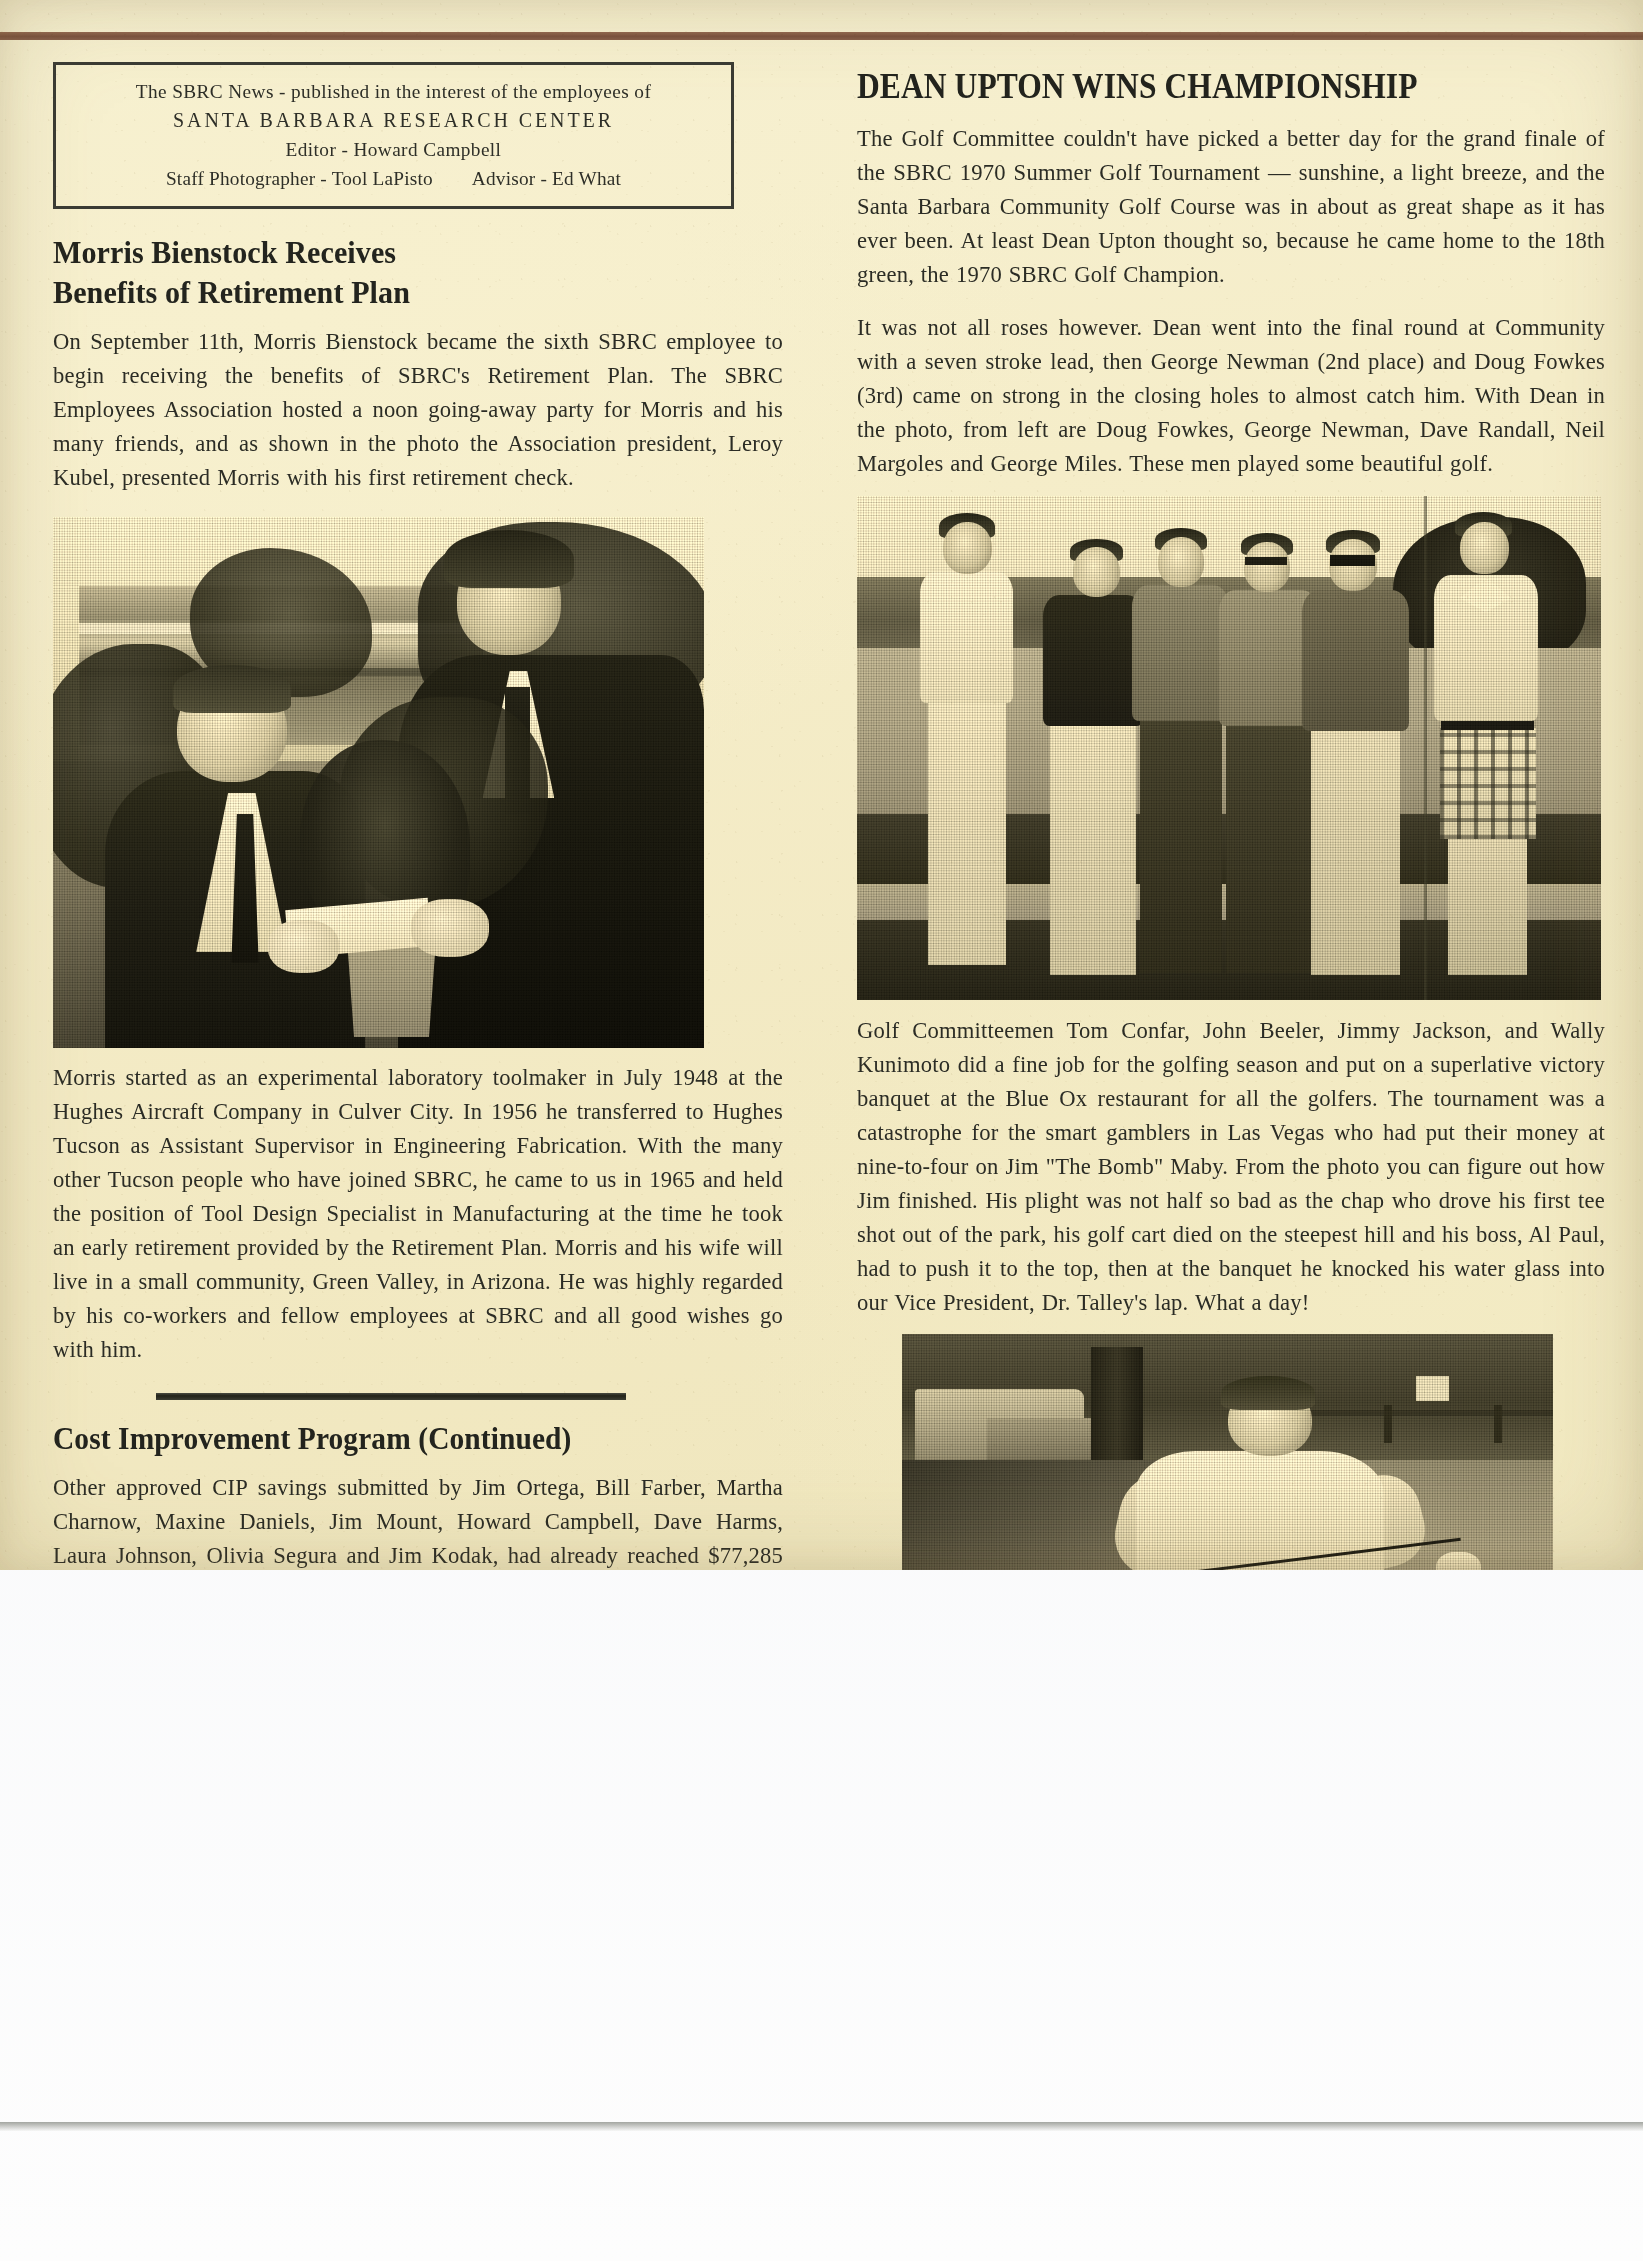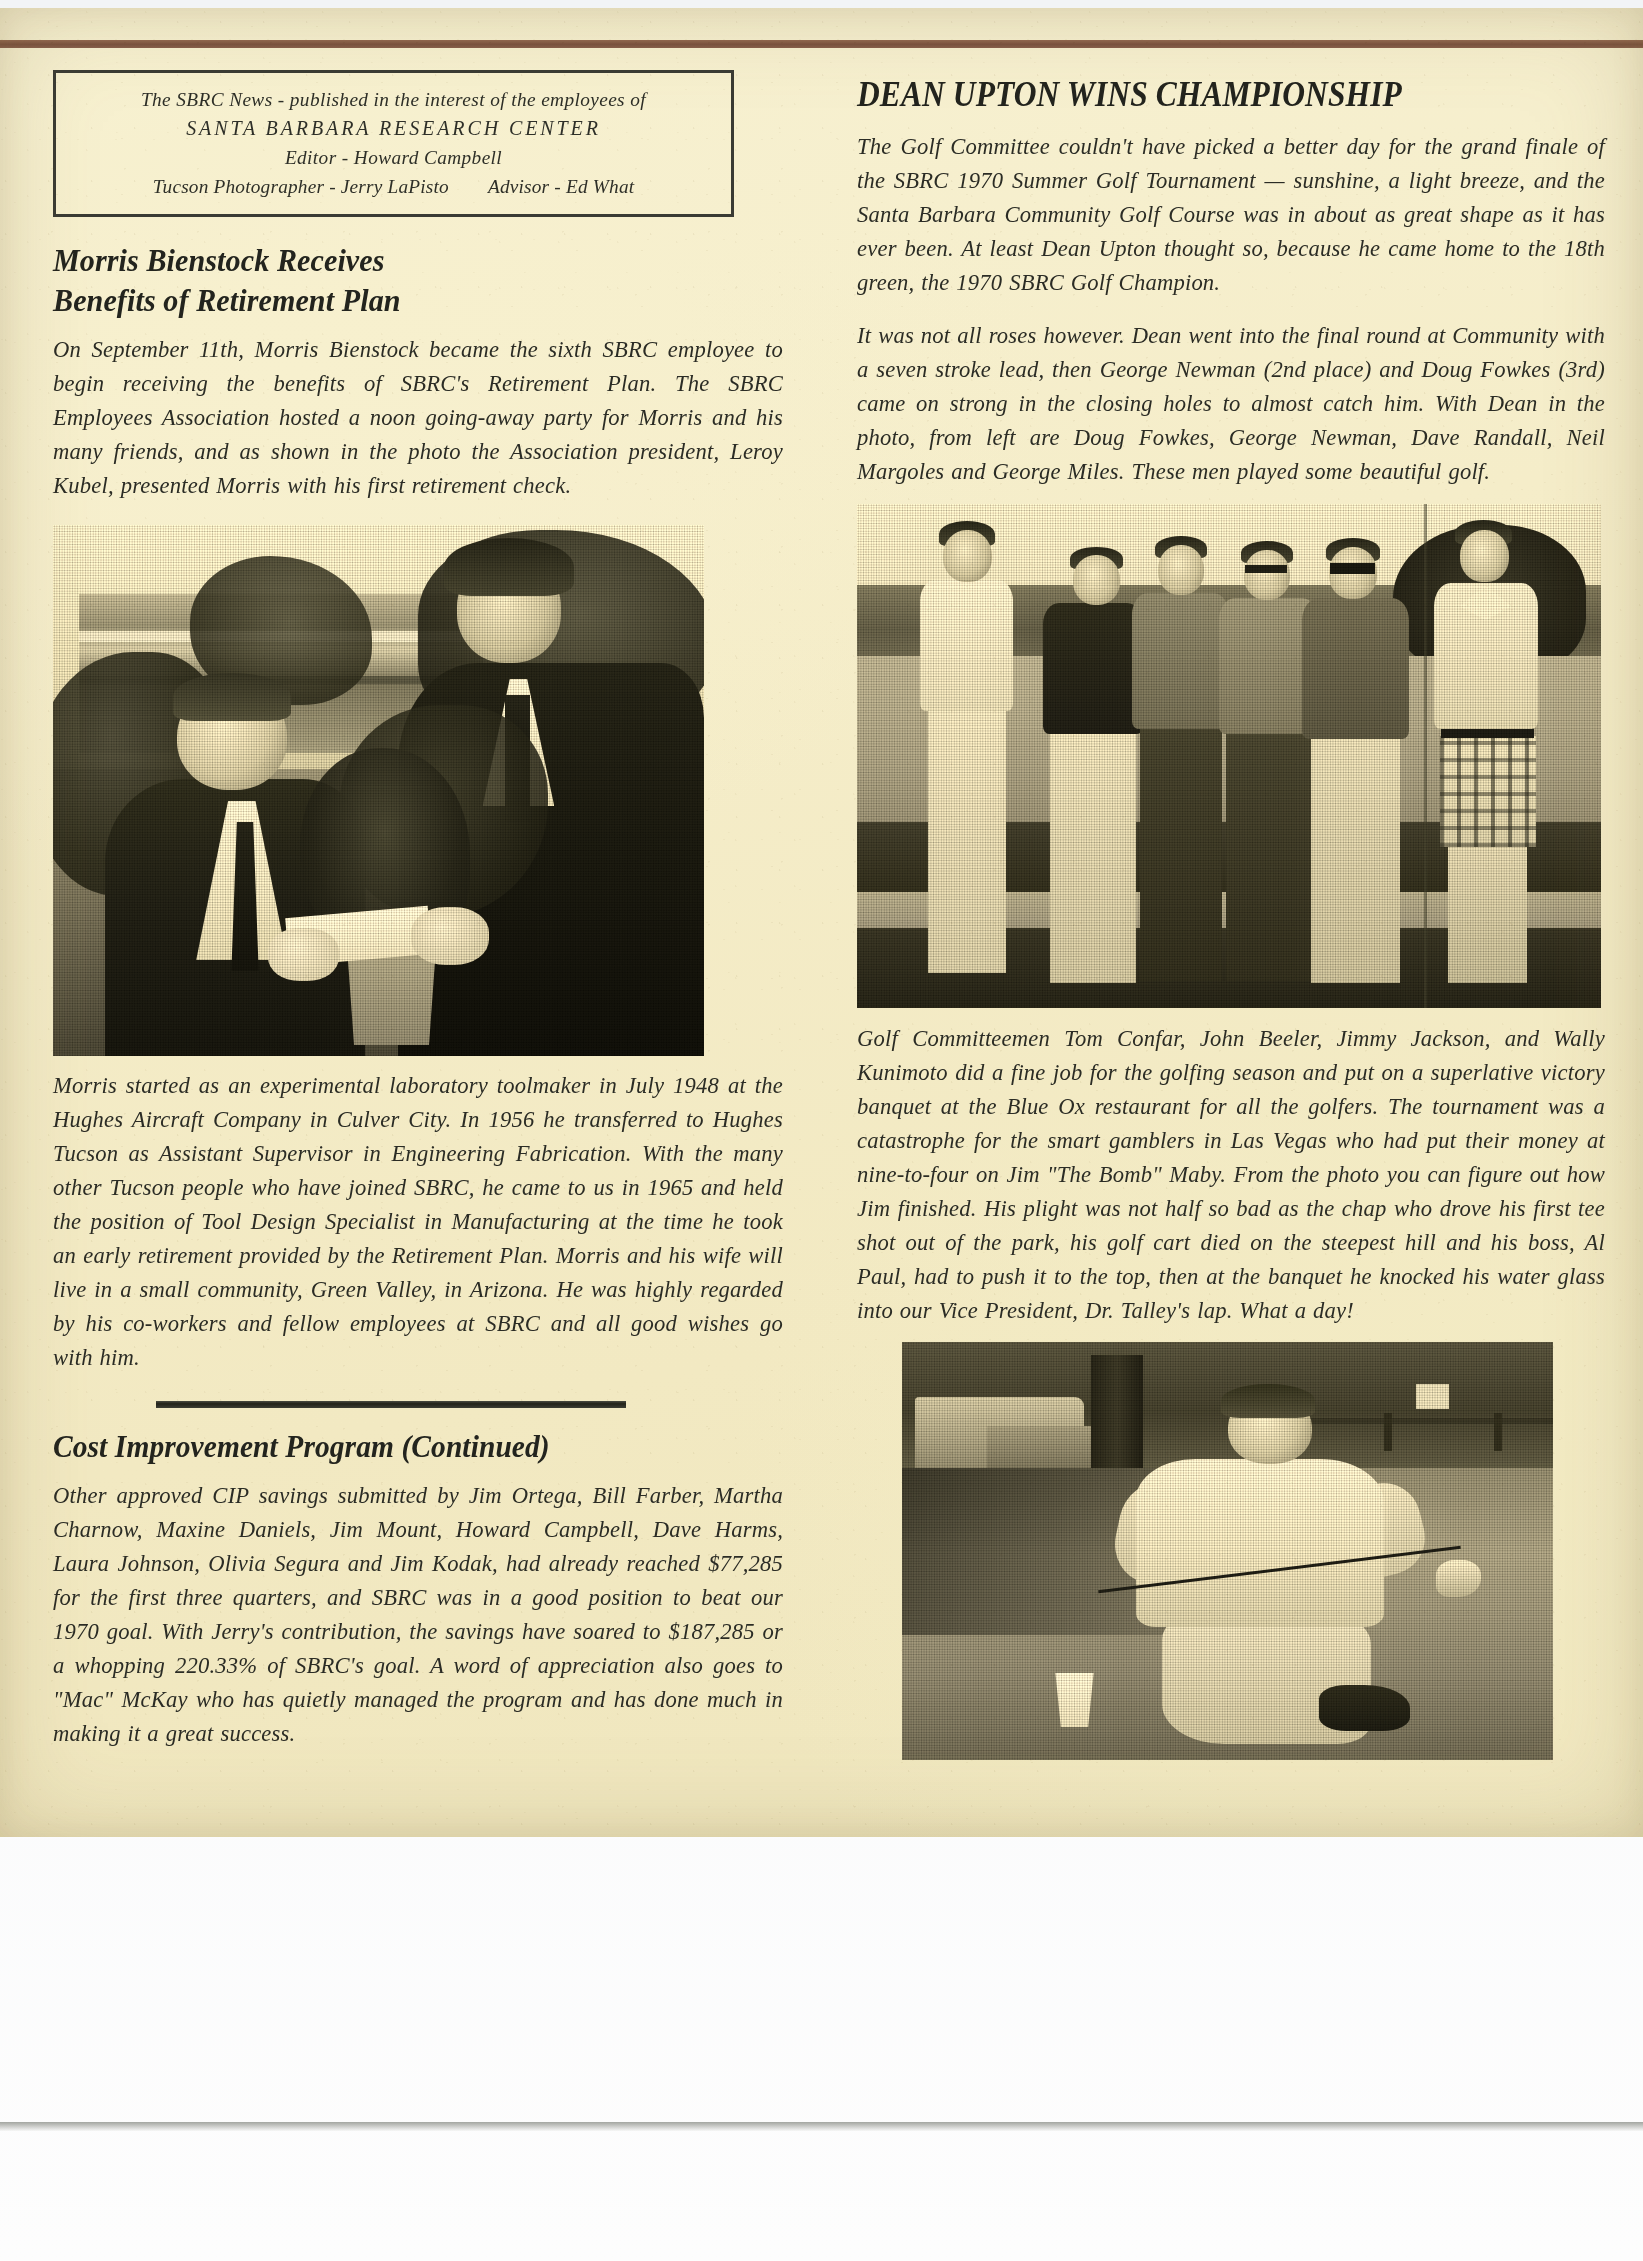--- a/index.html
+++ b/index.html
@@ -16,27 +16,26 @@
   #scanbed{
     position:absolute;left:0;top:0;width:1643px;height:2261px;
     background:linear-gradient(180deg,#f2f4f6 0%,#f7f8fa 40%,#fdfdfd 100%);
   }
   #scanbed:after{
     content:"";position:absolute;left:0;top:2122px;width:1643px;height:9px;
     background:linear-gradient(180deg,rgba(90,95,85,.55),rgba(150,155,145,.05));
   }
 
   #page{
-    position:absolute;left:0;top:8px;width:1643px;height:1829px;
+    position:absolute;left:0;top:0;width:1643px;height:1570px;
     background:
       radial-gradient(ellipse 1095px 773px at 18% 20%, #f7f0ce 0%, rgba(247,240,206,0) 70%),
       radial-gradient(ellipse 967px 902px at 85% 80%, #f3ebc4 0%, rgba(243,235,196,0) 70%),
       linear-gradient(170deg,#f7f1d2 0%,#f5edc9 35%,#f2e9c2 70%,#efe6bd 100%);
     overflow:hidden;
-    font-style:italic;
   }
   
   #grain{
     position:absolute;left:0;top:0;width:100%;height:100%;
     opacity:.30;mix-blend-mode:multiply;pointer-events:none;
     background-image:
       radial-gradient(circle at 13% 27%, rgba(140,120,70,.30) 0 0.8px, transparent 1px),
       radial-gradient(circle at 47% 9%,  rgba(140,120,70,.22) 0 0.7px, transparent 1px),
       radial-gradient(circle at 71% 55%, rgba(140,120,70,.26) 0 0.8px, transparent 1.1px),
       radial-gradient(circle at 29% 78%, rgba(140,120,70,.20) 0 0.6px, transparent 0.9px),
@@ -320,21 +319,21 @@
   <div class="brown-rule" id="rule-top"></div>
   <div class="brown-rule" id="rule-bottom"></div>
 
   <div class="col" id="col-left">
 
     <div id="masthead">
       <div class="mh-line">The SBRC News - published in the interest of the employees of</div>
       <div class="mh-line mh-center">SANTA BARBARA RESEARCH CENTER</div>
       <div class="mh-line">Editor - Howard Campbell</div>
       <div class="mh-line mh-bottom">
-        <span>Tucson Photographer - Jerry LaPisto</span><span>Advisor - Ed What</span>
+        <span>Staff Photographer - Tool LaPisto</span><span>Advisor - Ed What</span>
       </div>
     </div>
 
     <div class="hl-serif" id="hl-morris">
       <div>Morris Bienstock Receives</div>
       <div>Benefits of Retirement Plan</div>
     </div>
 
     <p class="body-p" id="p-morris-intro">On September 11th, Morris Bienstock became the sixth SBRC employee to begin receiving the benefits of SBRC's Retirement Plan. The SBRC Employees Association hosted a noon going-away party for Morris and his many friends, and as shown in the photo the Association president, Leroy Kubel, presented Morris with his first retirement check.</p>
 

